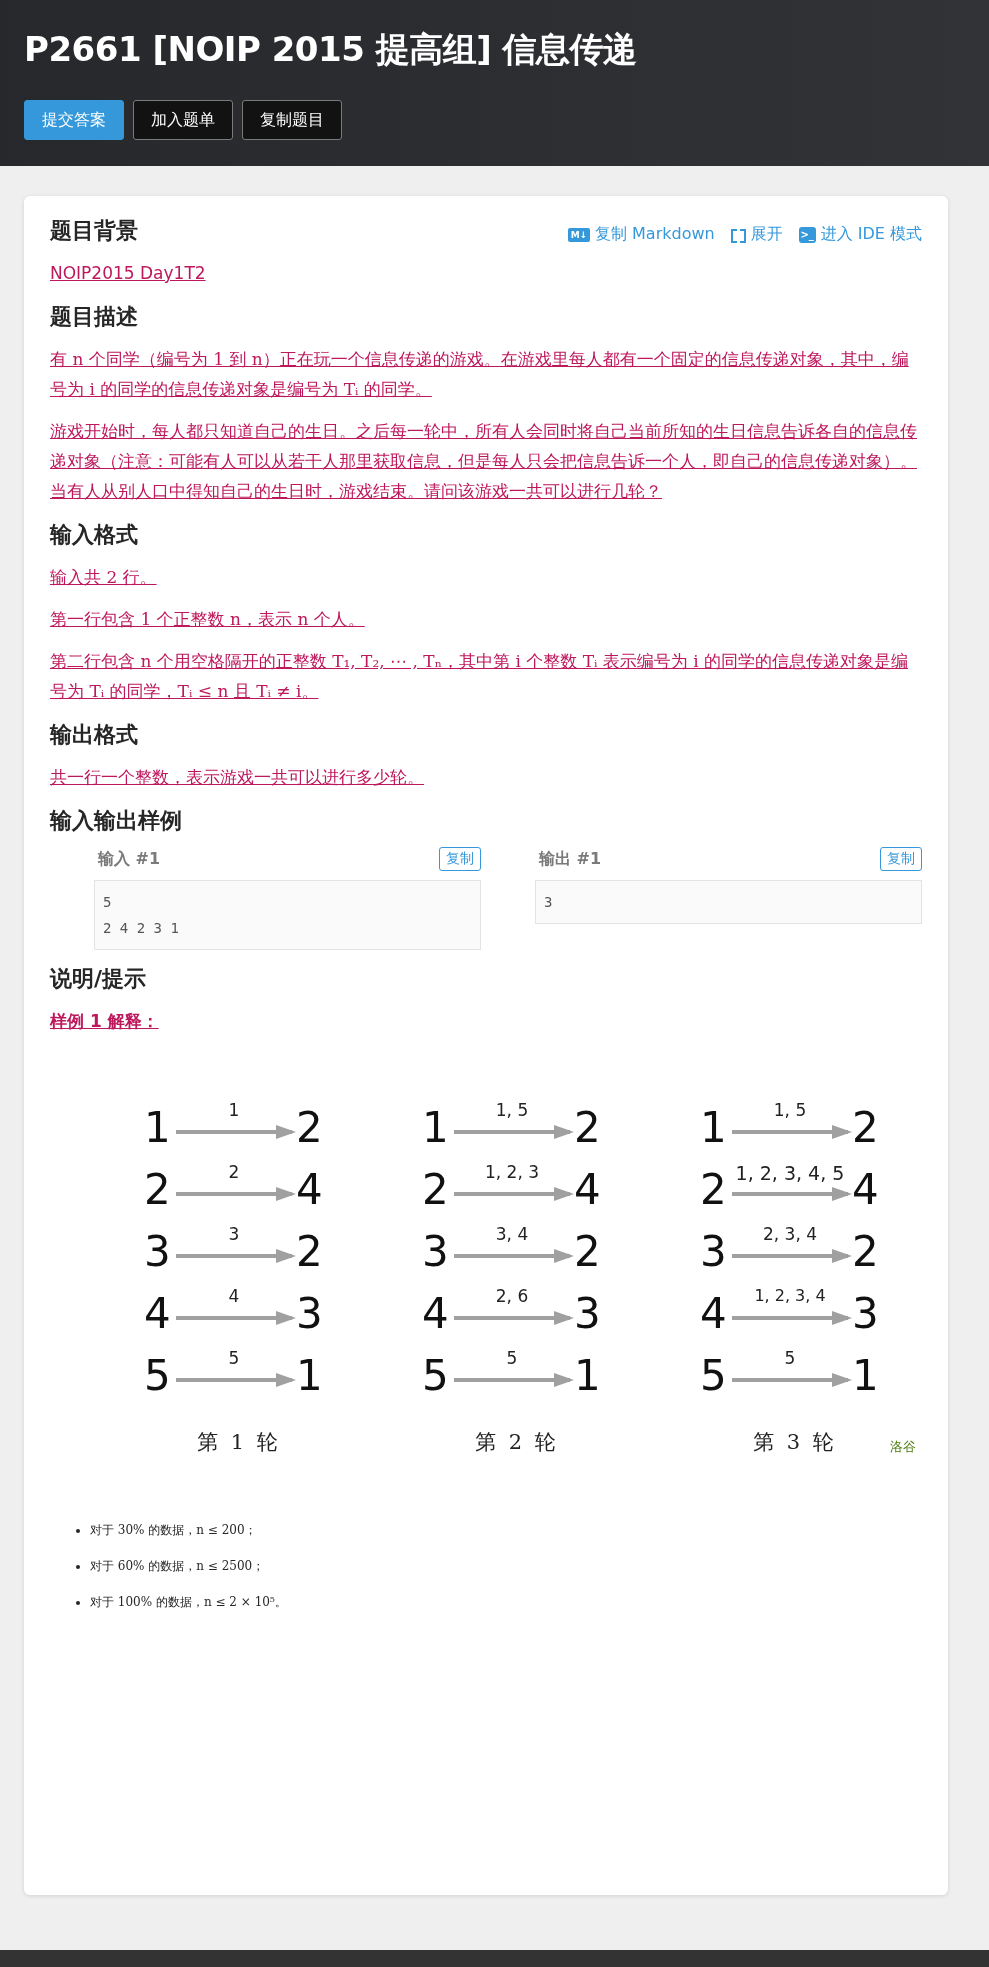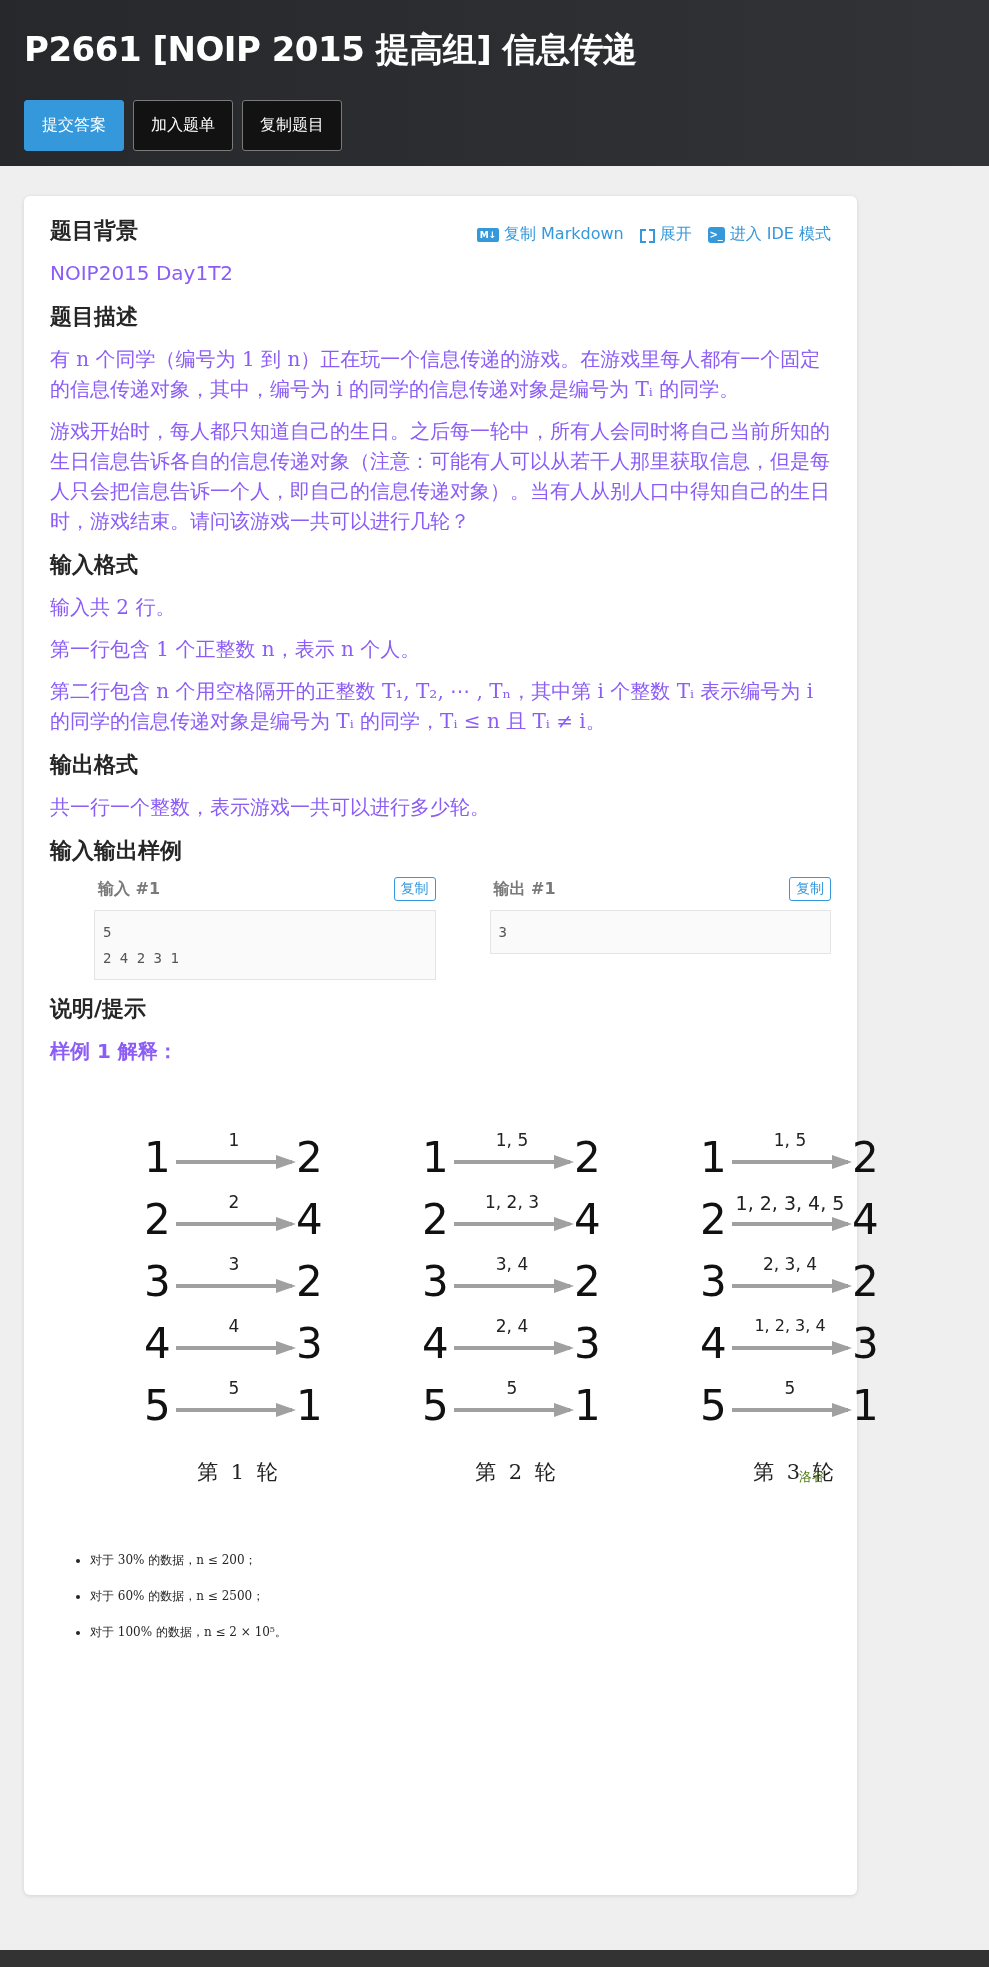--- a/index.html
+++ b/index.html
@@ -18,36 +18,36 @@
   }
   .title {
     color: #fff;
     font-size: 34px;
     font-weight: bold;
     letter-spacing: -0.5px;
     line-height: 46px;
   }
   .btn-row { display: flex; gap: 9px; margin-top: 28px; }
   .btn {
-    height: 51px;
+    height: 40px;
     padding: 0 17px;
     font-size: 16px;
     color: #fff;
     border-radius: 3px;
     display: flex; align-items: center;
     cursor: pointer;
     font-family: Liberation Sans, sans-serif;
   }
   .btn-primary { background: #3498db; border: 1px solid #3498db; }
   .btn-dark { background: #121212; border: 1px solid #7a7a7a; }
 
   .card {
     position: absolute;
     left: 24px; top: 196px;
-    width: 833px;
+    width: 924px;
     height: 1699px;
     background: #fff;
     border-radius: 6px;
     box-shadow: 0 1px 4px rgba(0,0,0,0.12);
     padding: 20px 26px 0 26px;
   }
   .card-top { display: flex; justify-content: space-between; align-items: flex-start; }
   .toolbar { display: flex; gap: 16px; align-items: center; padding-top: 8px; }
   .tool-link {
     color: #3498db; font-size: 16px; display: flex; align-items: center; gap: 5px;
@@ -69,22 +69,23 @@
     display: inline-block; width: 17px; height: 16px; background: #3498db; color: #fff;
     border-radius: 3px; font-size: 10px; line-height: 16px; text-align: center; font-weight: bold;
   }
 
   h2 {
     font-size: 22px; font-weight: bold; color: #262626;
     line-height: 30px;
   }
   .sec { margin-top: 14px; }
   p {
-    font-size: 20px; line-height: 30px; color: #8b5cf6;
+    font-size: 17px; line-height: 30px; color: #be185d;
     font-family: "DejaVu Serif", "Liberation Serif", serif;
+    text-decoration: underline;
   }
   .plain { font-family: "DejaVu Sans", sans-serif; }
   .para { margin-top: 12px; }
 
   .samples { display: flex; gap: 10px; margin-top: 8px; }
   .sample { flex: 1; padding-left: 44px; }
   .sample-head { display: flex; justify-content: space-between; align-items: center; height: 30px; padding-left: 4px; }
   .sample-title { color: #7a7a7a; font-weight: bold; font-size: 16px; }
   .copy-btn {
     border: 1px solid #3498db; color: #3498db; font-size: 14px;
@@ -255,21 +256,21 @@
             <span class="dst">4</span>
           </div>
         <div class="row" style="top:164px">
             <span class="src">3</span>
             <span class="lbl">3, 4</span>
             <span class="arrow"></span>
             <span class="dst">2</span>
           </div>
         <div class="row" style="top:226px">
             <span class="src">4</span>
-            <span class="lbl">2, 4</span>
+            <span class="lbl">2, 6</span>
             <span class="arrow"></span>
             <span class="dst">3</span>
           </div>
         <div class="row" style="top:288px">
             <span class="src">5</span>
             <span class="lbl">5</span>
             <span class="arrow"></span>
             <span class="dst">1</span>
           </div>
         <div class="round-caption">第 2 轮</div>

